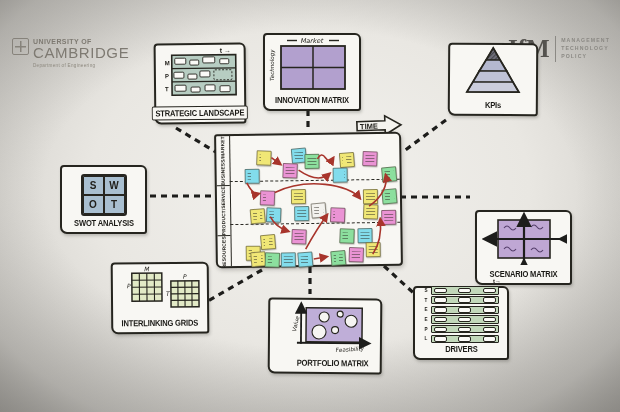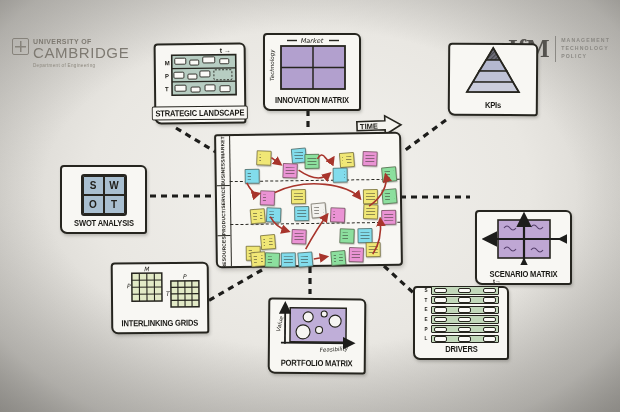--- a/index.html
+++ b/index.html
@@ -214,21 +214,21 @@
           <line x1="70" y1="17" x2="70" y2="43"></line>
           <line x1="77" y1="17" x2="77" y2="43"></line>
         <line x1="56" y1="23.5" x2="84" y2="23.5"></line>
           <line x1="56" y1="30" x2="84" y2="30"></line>
           <line x1="56" y1="36.5" x2="84" y2="36.5"></line>
       </g>
     </svg>
     <div class="toollabel">INTERLINKING GRIDS</div>
   </div>
 
-  <div class="toolbox" style="left:268px;top:298px;width:94px;height:72px;transform:rotate(.5deg);">
+  <div class="toolbox" style="left:268px;top:298px;width:94px;height:72px;transform:rotate(.5deg);padding-left:16px;">
     <svg width="90" height="54" viewBox="0 0 90 54">
       <defs>
         <marker id="bh2" markerWidth="7" markerHeight="7" refX="5" refY="3.5" orient="auto">
           <polygon points="0,0 7,3.5 0,7" fill="#1d1d1b"></polygon>
         </marker>
       </defs>
       <text x="8" y="32" font-size="5.6" class="hand" font-style="italic" fill="#22211c" transform="rotate(-78 8 32)">Value</text>
       <text x="48" y="52" font-size="5.6" class="hand" font-style="italic" fill="#22211c" transform="rotate(-4 48 52)">Feasibility</text>
       <rect x="18" y="8" width="56" height="34" fill="#bfaed8" stroke="#26251f" stroke-width="1.5"></rect>
       <line x1="13" y1="44" x2="13" y2="5" stroke="#1d1d1b" stroke-width="1.8" marker-end="url(#bh2)"></line>

